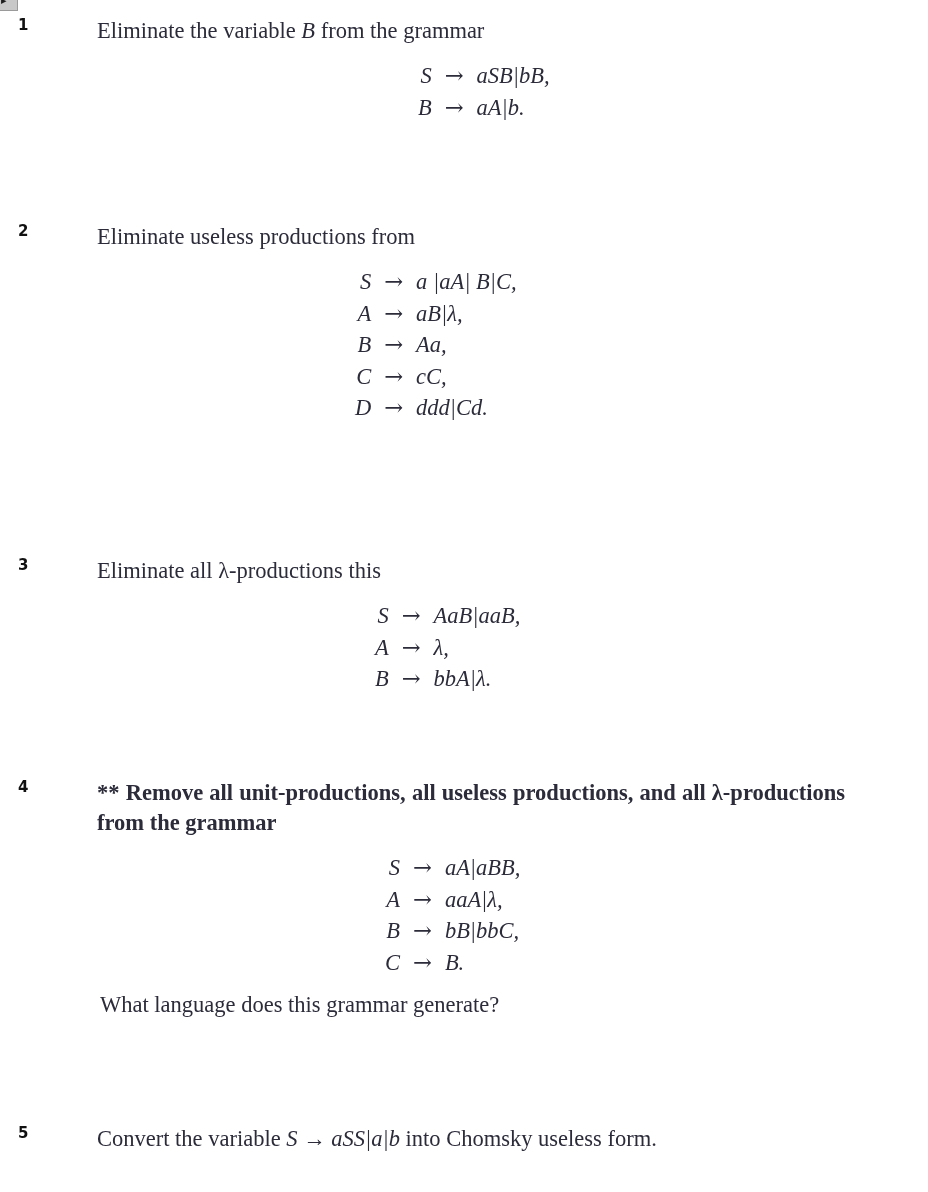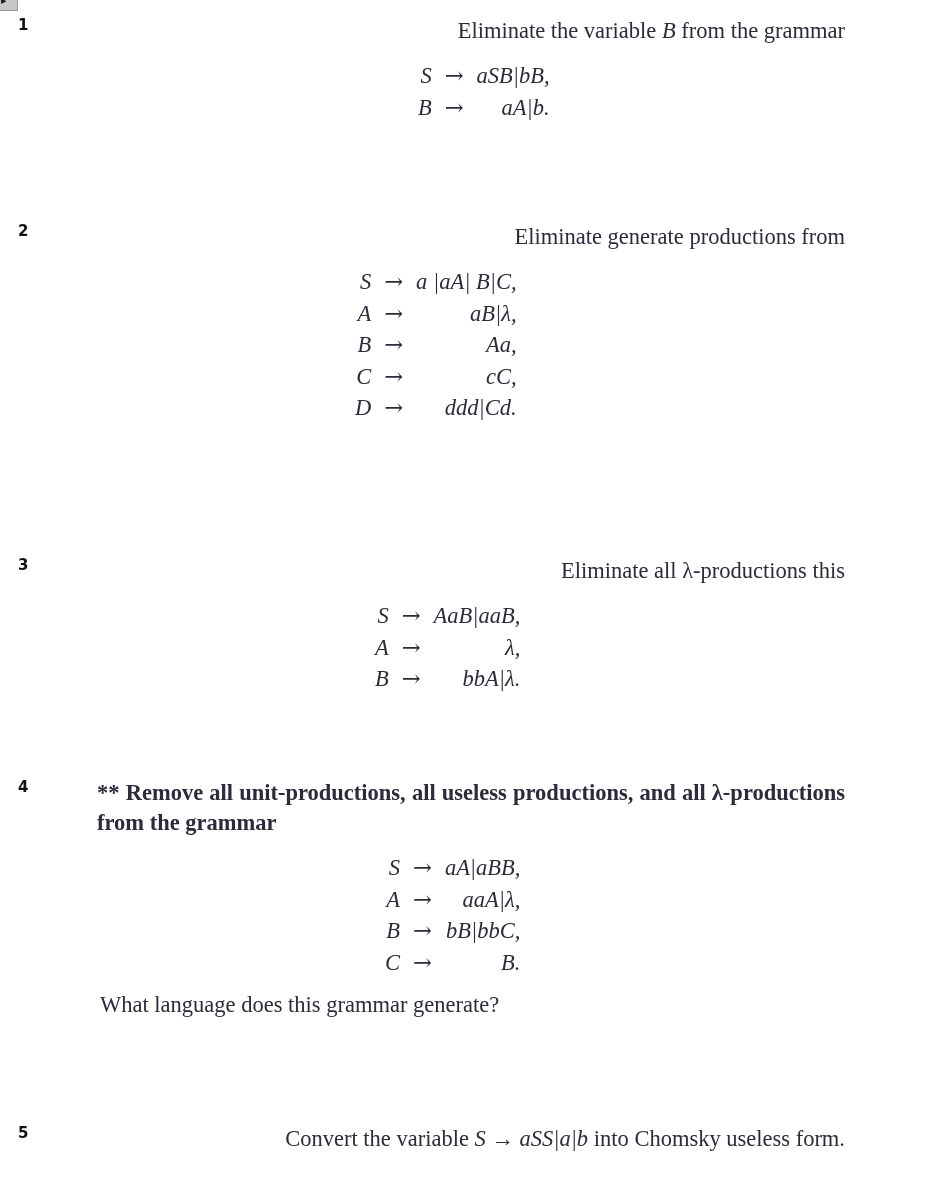--- a/index.html
+++ b/index.html
@@ -62,21 +62,21 @@
     color: #111111;
     line-height: 18px;
   }
   .prob-body {
     margin-left: 97px;
     margin-right: 83px;
   }
   .para {
     font-size: 22.5px;
     line-height: 30px;
-    text-align: right;
+    text-align: left;
   }
   .para.justify {
     text-align: justify;
     text-justify: inter-word;
   }
   .para.justify.last-line-left {
     text-align-last: left;
     font-weight: bold;
   }
 
@@ -106,21 +106,21 @@
     text-align: right;
     font-style: italic;
     padding-right: 0;
   }
   .grammar .arr {
     text-align: center;
     padding: 0 13px;
     font-family: "DejaVu Serif", serif;
   }
   .grammar .rhs {
-    text-align: right;
+    text-align: left;
     font-style: italic;
   }
 
   .tail-para {
     font-size: 22.5px;
     line-height: 30px;
     margin-top: 12px;
   }
 </style>
 </head>
@@ -147,21 +147,21 @@
           <span class="arr">→</span>
           <span class="rhs">aA|b.</span>
         </div>
       </div>
     </div>
   </div>
 
   <div class="problem" style="top:222px;">
     <div class="prob-num">2</div>
     <div class="prob-body">
-      <div class="para">Eliminate generate productions from</div>
+      <div class="para">Eliminate useless productions from</div>
       <div class="grammar" style="margin-left:258px;">
         <div class="row">
           <span class="lhs">S</span>
           <span class="arr">→</span>
           <span class="rhs">a |aA| B|C,</span>
         </div>
         <div class="row">
           <span class="lhs">A</span>
           <span class="arr">→</span>
           <span class="rhs">aB|λ,</span>

